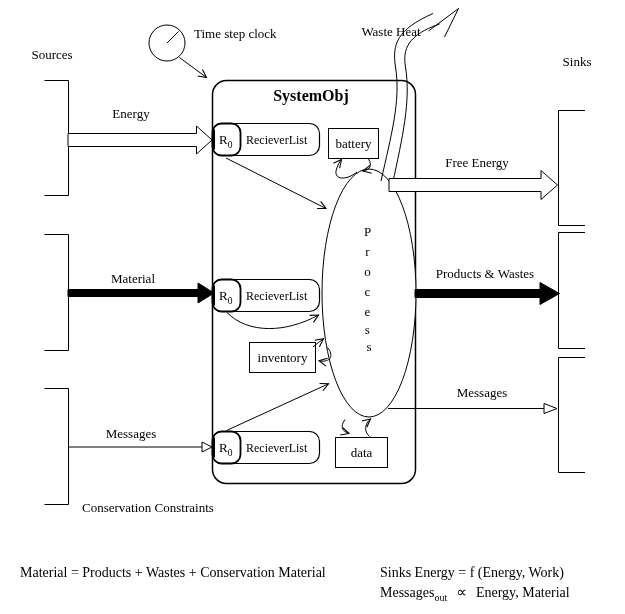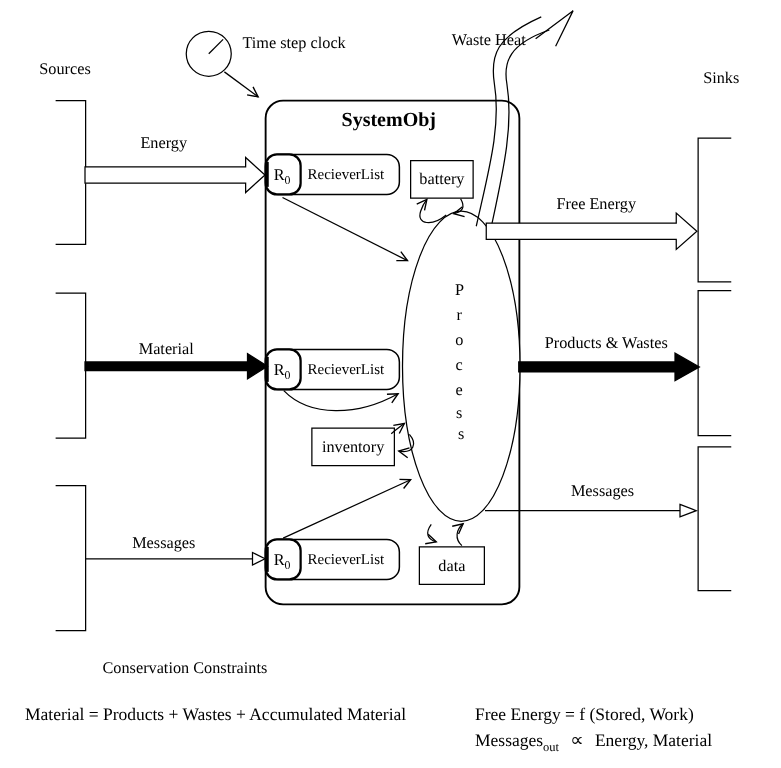--- a/index.html
+++ b/index.html
@@ -119,18 +119,18 @@
   <text class="lbl" x="194" y="38">Time step clock</text>
   <text class="lbl" x="391" y="36" text-anchor="middle">Waste Heat</text>
   <text class="lbl" x="131" y="118" text-anchor="middle">Energy</text>
   <text class="lbl" x="133" y="283" text-anchor="middle">Material</text>
   <text class="lbl" x="131" y="438" text-anchor="middle">Messages</text>
   <text class="lbl" x="477" y="167" text-anchor="middle">Free Energy</text>
   <text class="lbl" x="485" y="278" text-anchor="middle">Products &amp; Wastes</text>
   <text class="lbl" x="482" y="397" text-anchor="middle">Messages</text>
 </svg>
 
-<div class="bhead" style="left:82px;top:526px;">Conservation Constraints</div>
-<div class="btxt" style="left:20px;top:565px;">Material = Products + Wastes + Accumulated Material</div>
+<div class="bhead" style="left:82px;top:500px;">Conservation Constraints</div>
+<div class="btxt" style="left:20px;top:565px;">Material = Products + Wastes + Conservation Material</div>
 
-<div class="btxt" style="left:380px;top:565px;">Free Energy = f (Stored, Work)</div>
+<div class="btxt" style="left:380px;top:565px;">Sinks Energy = f (Energy, Work)</div>
 <div class="btxt" style="left:380px;top:583px;font-family:Liberation Serif, serif;"><span>Messages</span><sub>out</sub><span class="propto">∝</span><span>Energy, Material</span></div>
 </div>
 
 </body></html>

